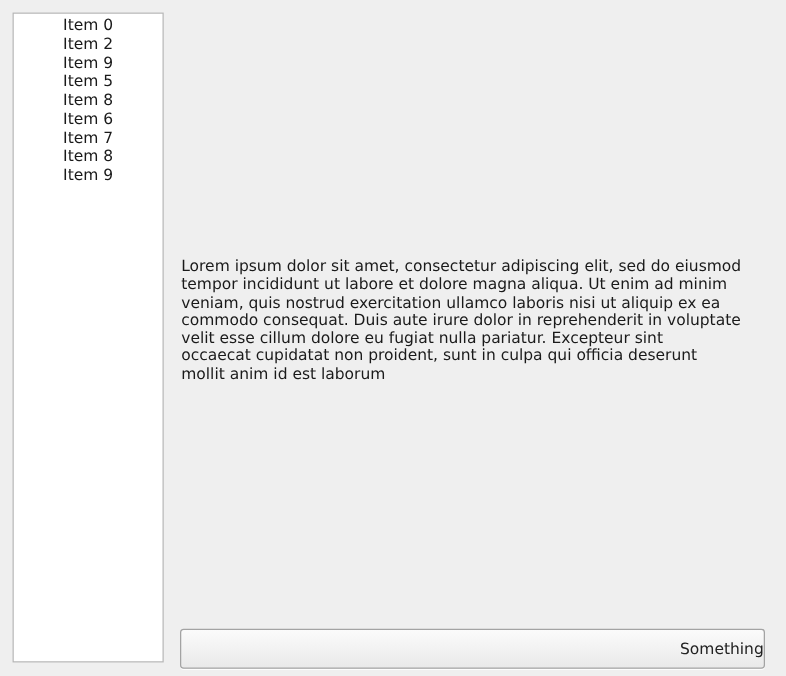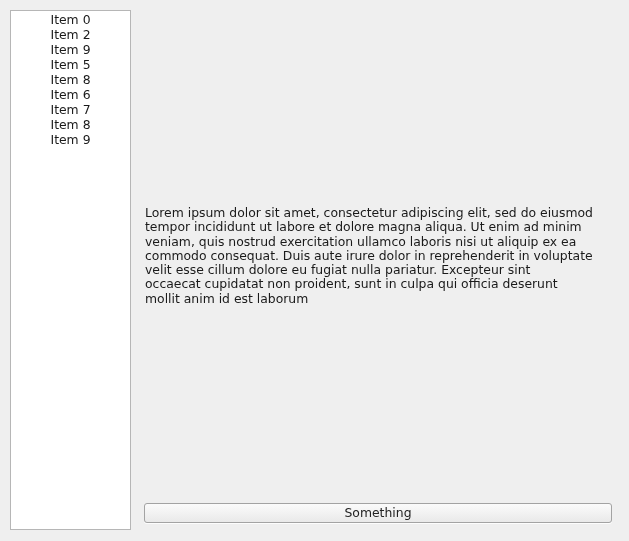--- a/index.html
+++ b/index.html
@@ -43,30 +43,30 @@
     font-size: 12.4px;
     line-height: 14.3px;
     white-space: pre-line;
     color: #1a1a1a;
   }
   .push-button {
     position: absolute;
     left: 144px;
     top: 503px;
     width: 468px;
-    height: 20px;
+    height: 32px;
     box-sizing: border-box;
     border: 1px solid #a3a3a3;
     border-radius: 3px;
     background: linear-gradient(to bottom, #fbfbfb 0%, #f3f3f3 45%, #e9e9e9 100%);
     box-shadow: 0 1px 0 rgba(255,255,255,0.85);
     font-family: "DejaVu Sans", "Liberation Sans", sans-serif;
     font-size: 12.4px;
     color: #222222;
-    text-align: center;
+    text-align: right;
     line-height: 18px;
     padding: 0;
     cursor: default;
   }
 </style>
 </head>
 <body>
 
 <div class="listbox">
   <div class="list-item">Item 0</div>

